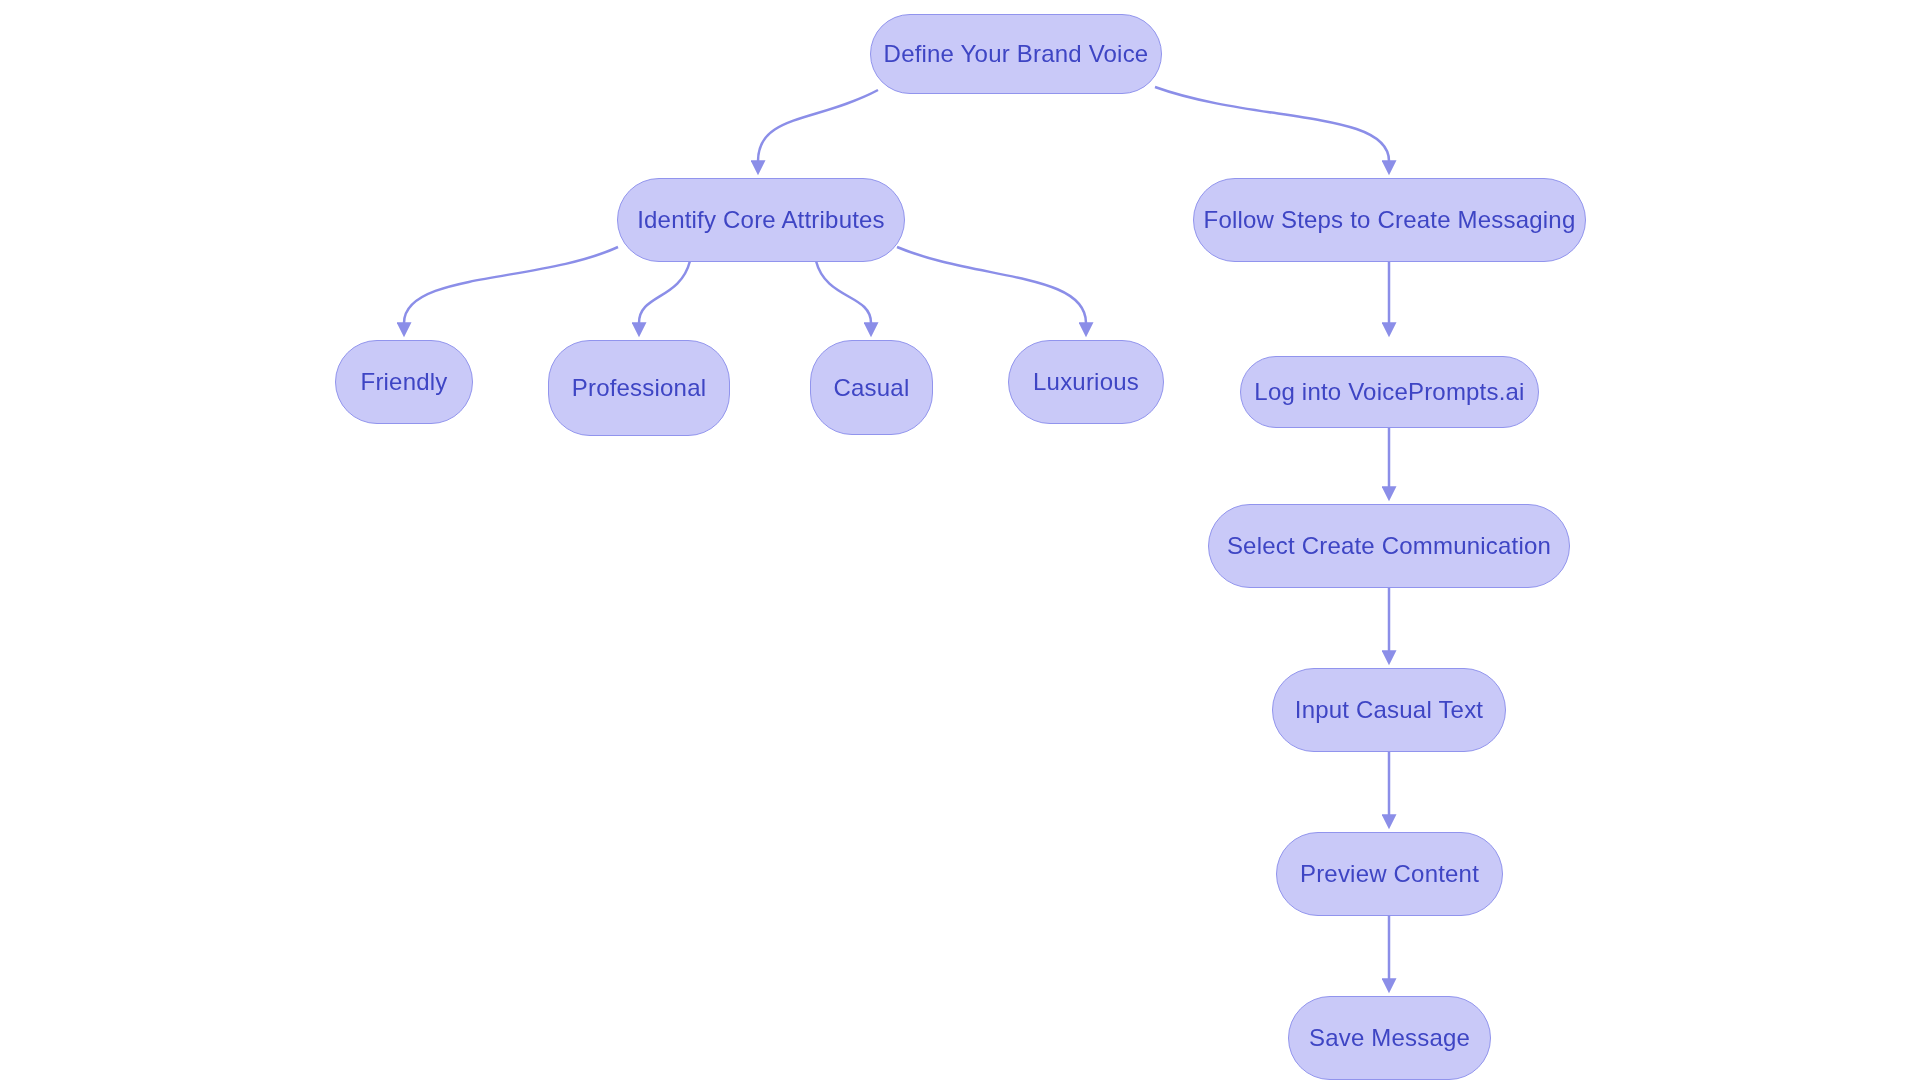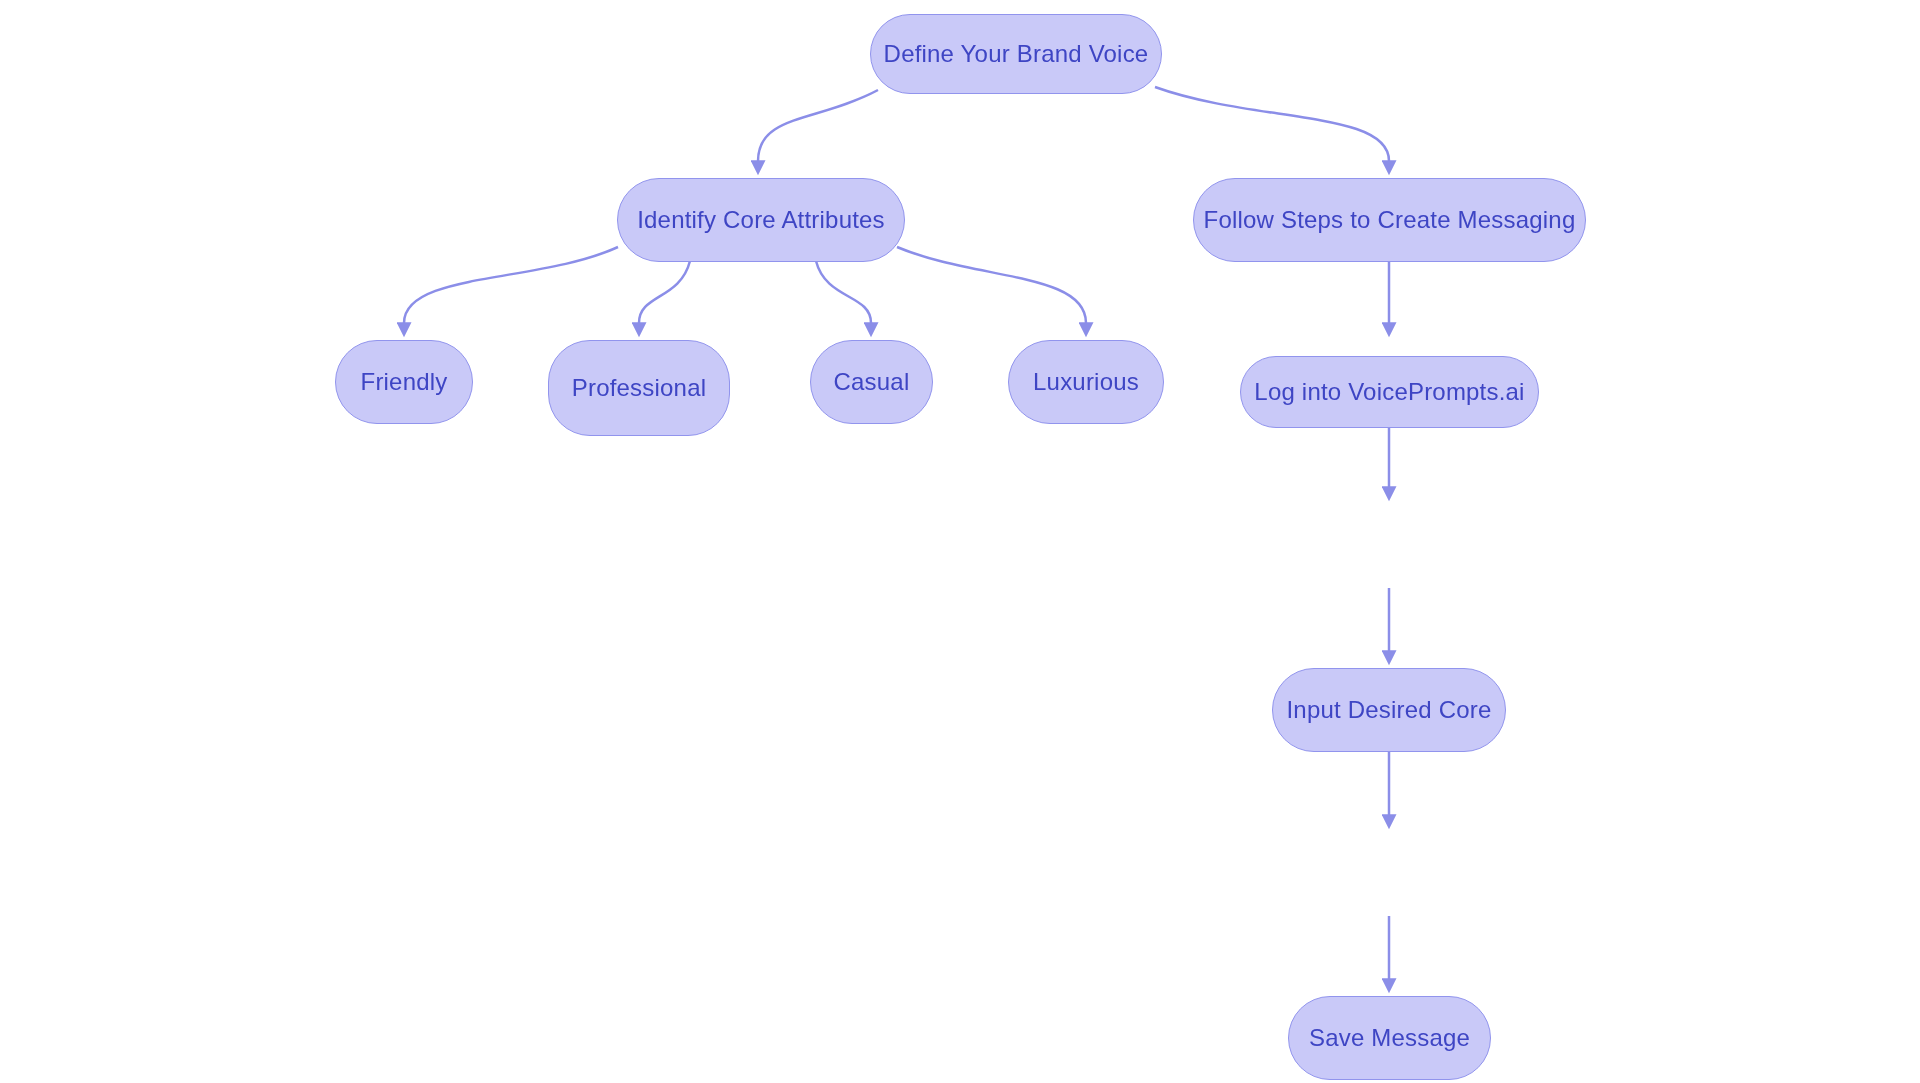--- a/index.html
+++ b/index.html
@@ -72,25 +72,27 @@
   <div class="node" style="left:870px; top:14px; width:292px; height:80px;">Define Your Brand Voice</div>
 
   <div class="node" style="left:617px; top:178px; width:288px; height:84px;">Identify Core Attributes</div>
 
   <div class="node" style="left:1193px; top:178px; width:393px; height:84px;">Follow Steps to Create Messaging</div>
 
   <div class="node" style="left:335px; top:340px; width:138px; height:84px;">Friendly</div>
 
   <div class="node" style="left:548px; top:340px; width:182px; height:96px;">Professional</div>
 
-  <div class="node" style="left:810px; top:340px; width:123px; height:84px;">Casual</div>
+  <div class="node" style="left:810px; top:340px; width:123px; height:95px;">Casual</div>
 
   <div class="node" style="left:1008px; top:340px; width:156px; height:84px;">Luxurious</div>
 
   <div class="node" style="left:1240px; top:356px; width:299px; height:72px;">Log into VoicePrompts.ai</div>
 
+  <div class="node" style="left:1208px; top:504px; width:362px; height:84px;">Select Create Communication</div>
 
-  <div class="node" style="left:1272px; top:668px; width:234px; height:84px;">Input Desired Core</div>
+  <div class="node" style="left:1272px; top:668px; width:234px; height:84px;">Input Casual Text</div>
 
+  <div class="node" style="left:1276px; top:832px; width:227px; height:84px;">Preview Content</div>
 
   <div class="node" style="left:1288px; top:996px; width:203px; height:84px;">Save Message</div>
 
 </div>
 
 </body></html>

